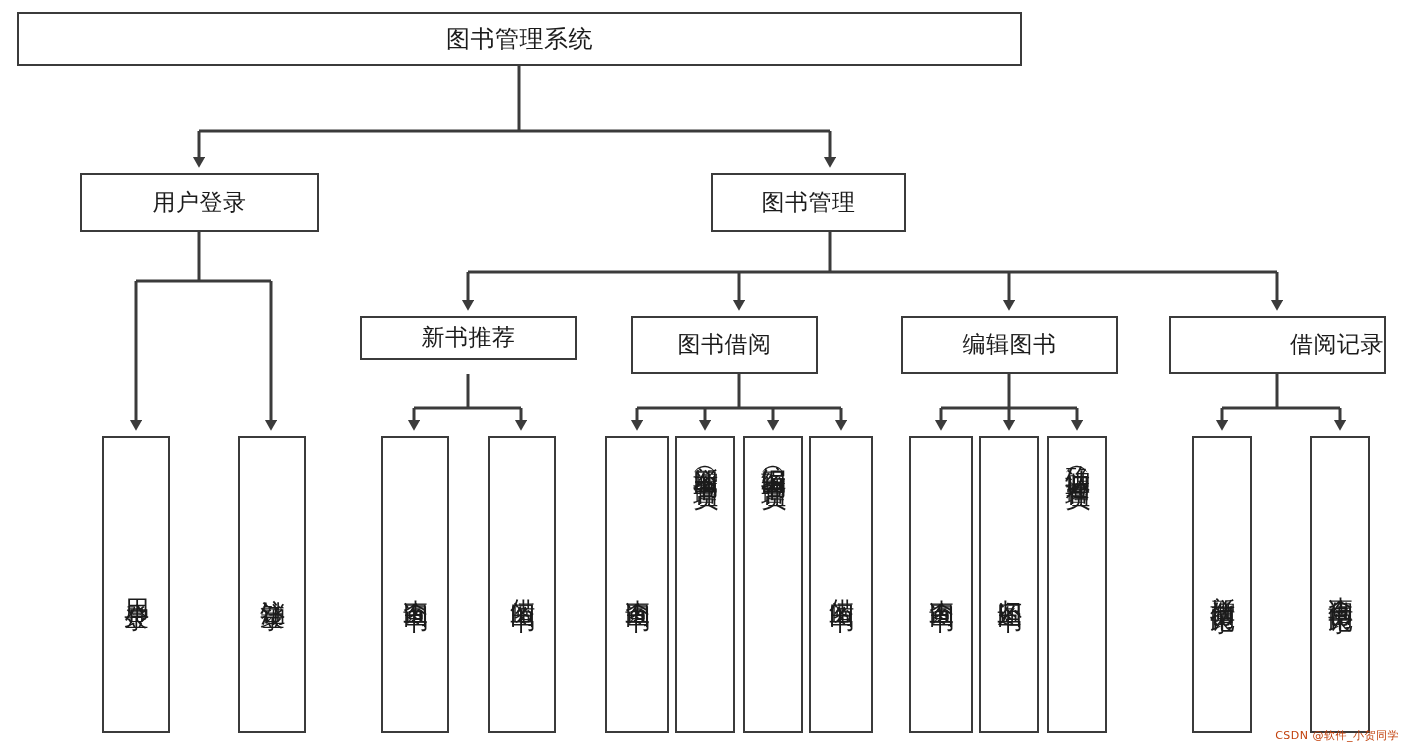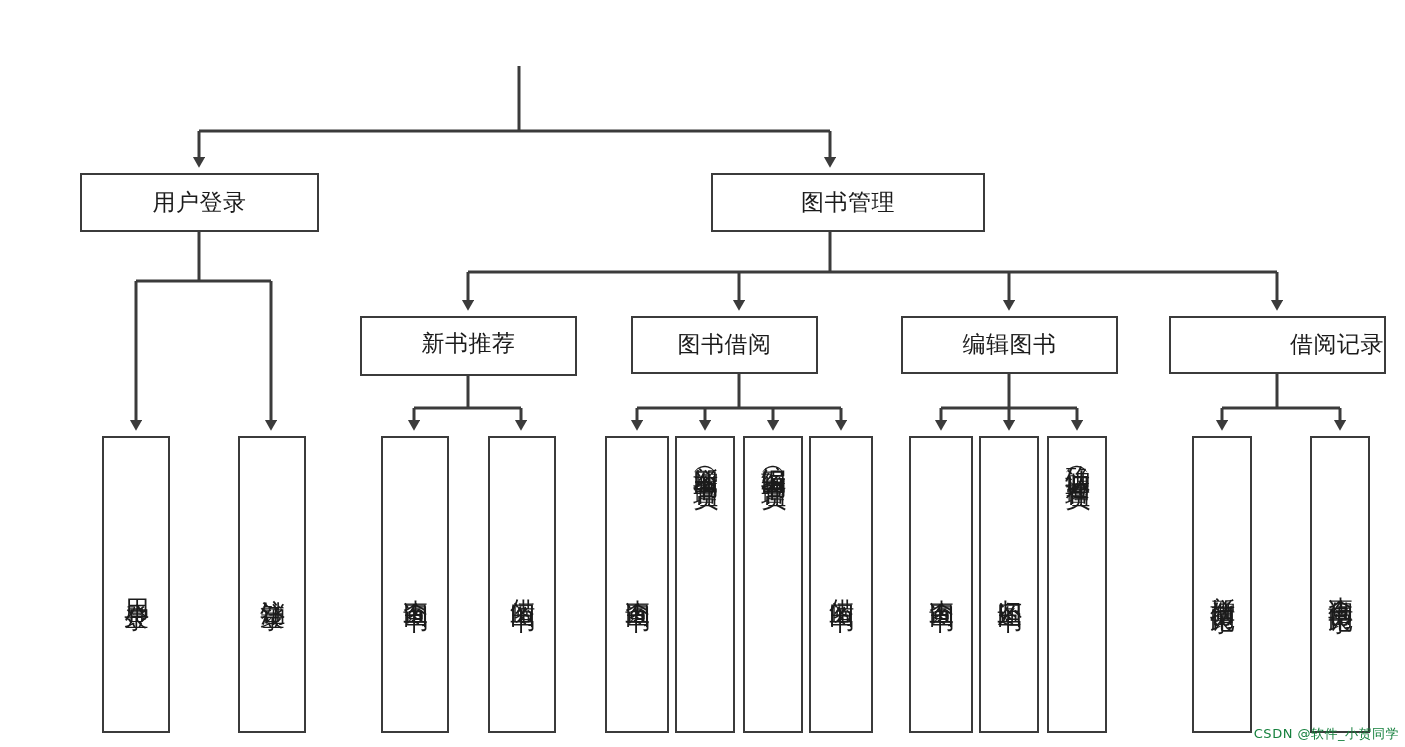--- a/index.html
+++ b/index.html
@@ -59,22 +59,22 @@
     white-space:nowrap;
   }
   .node.vert.mid{
     align-items:center;
     padding-top:0;
   }
   .watermark{
     position:absolute;
     right:6px;
     bottom:4px;
-    font-size:13px;
-    color:#15803d;
+    font-size:11px;
+    color:#c2410c;
     letter-spacing:0.5px;
     z-index:5;
     white-space:nowrap;
   }
 </style>
 </head>
 <body>
 
 <div id="canvas">
 
@@ -123,29 +123,32 @@
       <path d="M1009,408 L1009,421" marker-end="url(#ah)"></path>
       <path d="M1077,408 L1077,421" marker-end="url(#ah)"></path>
 
       <path d="M1277,374 L1277,408"></path>
       <path d="M1222,408 L1340,408"></path>
       <path d="M1222,408 L1222,421" marker-end="url(#ah)"></path>
       <path d="M1340,408 L1340,421" marker-end="url(#ah)"></path>
     </g>
   </svg>
 
+  <div class="node horiz root" style="left:17px;top:12px;width:1005px;height:54px;">
+    <span class="lbl">图书管理系统</span>
+  </div>
 
   <div class="node horiz" style="left:80px;top:173px;width:239px;height:59px;">
     <span class="lbl">用户登录</span>
   </div>
-  <div class="node horiz" style="left:711px;top:173px;width:274px;height:59px;">
+  <div class="node horiz" style="left:711px;top:173px;width:195px;height:59px;">
     <span class="lbl">图书管理</span>
   </div>
 
-  <div class="node horiz" style="left:360px;top:316px;width:217px;height:60px;font-family:Liberation Mono, monospace;">
+  <div class="node horiz" style="left:360px;top:316px;width:217px;height:44px;">
     <span class="lbl">新书推荐</span>
   </div>
   <div class="node horiz" style="left:631px;top:316px;width:187px;height:58px;">
     <span class="lbl">图书借阅</span>
   </div>
   <div class="node horiz" style="left:901px;top:316px;width:217px;height:58px;">
     <span class="lbl">编辑图书</span>
   </div>
   <div class="node horiz" style="left:1169px;top:316px;width:217px;height:58px;justify-content:flex-end;">
     <span class="lbl">借阅记录</span>

